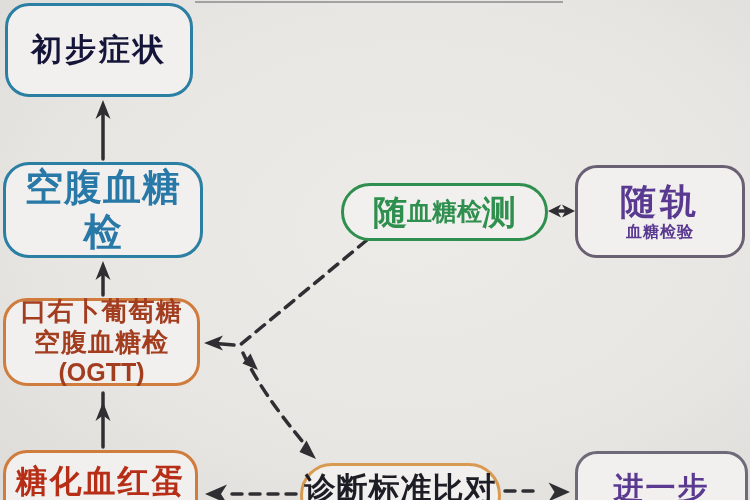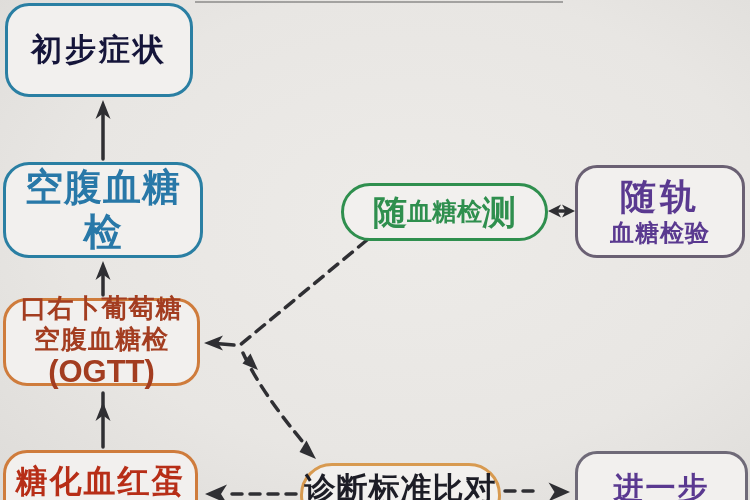--- a/index.html
+++ b/index.html
@@ -34,42 +34,42 @@
   #node-fasting{
     left:3px;top:162px;width:200px;height:96px;
     border:3.5px solid #2a7fa3;border-radius:26px;
     color:#2878a8;font-size:38px;letter-spacing:1px;
   }
   #node-ogtt{
     left:3px;top:298px;width:197px;height:88px;
     border:3.5px solid #cf7c3c;border-radius:24px;
     color:#a33d20;font-size:26px;letter-spacing:1px;
   }
-  #node-ogtt .en{font-size:31px;letter-spacing:0;}
+  #node-ogtt .en{font-size:25px;letter-spacing:0;}
   #node-hba1c{
     left:3px;top:450px;width:195px;height:78px;
     border:3.5px solid #cf7c3c;border-radius:24px;
     justify-content:flex-start;padding-top:10px;
     color:#b72e17;font-size:32px;letter-spacing:2px;
   }
   #node-random{
     left:341px;top:183px;width:207px;height:58px;
     border:3px solid #2f8f4e;border-radius:29px;
     flex-direction:row;align-items:center;
     color:#2f8f4e;
   }
   #node-random .big{font-size:34px;}
   #node-random .mid{font-size:25px;}
   #node-recheck{
     left:575px;top:165px;width:170px;height:93px;
     border:3px solid #6a6073;border-radius:22px;
     color:#5a3990;
   }
   #node-recheck .l1{font-size:36px;letter-spacing:4px;}
-  #node-recheck .l2{font-size:24px;letter-spacing:1px;}
+  #node-recheck .l2{font-size:16px;letter-spacing:1px;}
   #node-criteria{
     left:300px;top:463px;width:201px;height:64px;
     border:3px solid #d89a50;border-radius:32px;
     justify-content:flex-start;padding-top:5px;
     color:#1d1d26;font-size:31px;letter-spacing:1px;
   }
   #node-further{
     left:575px;top:451px;width:173px;height:78px;
     border:3px solid #6f6a78;border-radius:22px;
     justify-content:flex-start;padding-top:16px;

